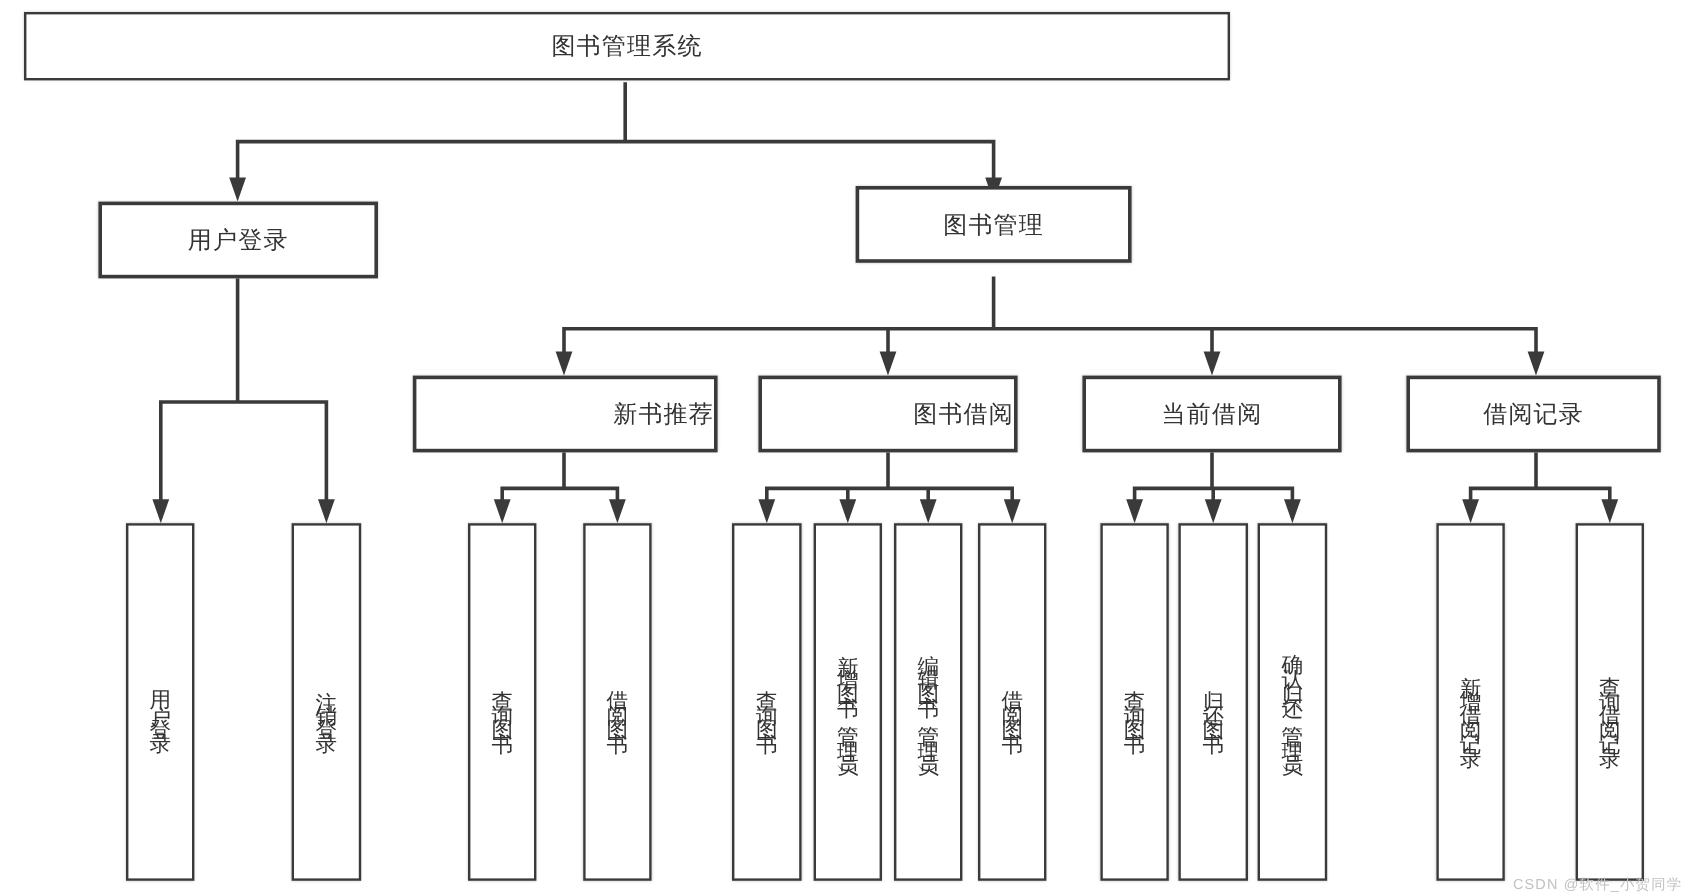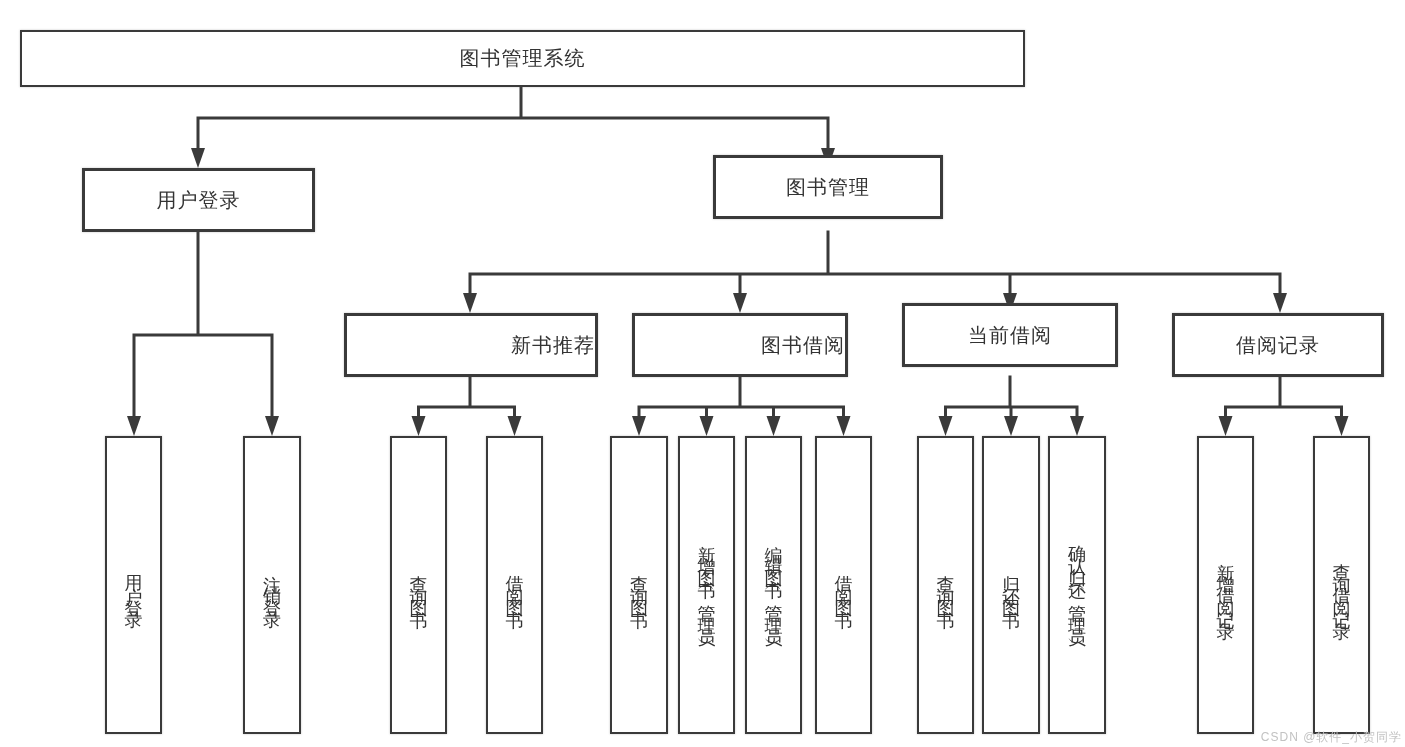--- a/index.html
+++ b/index.html
@@ -121,38 +121,38 @@
       <polygon points="1070,416 1084,416 1077,436"></polygon>
     </g>
 
     <g>
       <path d="M1280 377 L1280 407 M1225.5 407 L1341.5 407 M1225.5 407 L1225.5 418 M1341.5 407 L1341.5 418"></path>
       <polygon points="1218.5,416 1232.5,416 1225.5,436"></polygon>
       <polygon points="1334.5,416 1348.5,416 1341.5,436"></polygon>
     </g>
   </svg>
 
-  <div class="node h-node root-node" style="left:20px; top:30px; width:1005px; height:57px;">
+  <div class="node h-node root-node" style="left:20px; top:10px; width:1005px; height:57px;">
     <span>图书管理系统</span>
   </div>
 
   <div class="node h-node" style="left:82px; top:168px; width:233px; height:64px;">
     <span>用户登录</span>
   </div>
   <div class="node h-node" style="left:713px; top:155px; width:230px; height:64px;">
     <span>图书管理</span>
   </div>
 
   <div class="node h-node" style="left:344px; top:313px; width:254px; height:64px;justify-content:flex-end;">
     <span>新书推荐</span>
   </div>
   <div class="node h-node" style="left:632px; top:313px; width:216px; height:64px;justify-content:flex-end;">
     <span>图书借阅</span>
   </div>
-  <div class="node h-node" style="left:902px; top:303px; width:216px; height:64px;">
+  <div class="node h-node" style="left:902px; top:313px; width:216px; height:64px;">
     <span>当前借阅</span>
   </div>
   <div class="node h-node" style="left:1172px; top:313px; width:212px; height:64px;">
     <span>借阅记录</span>
   </div>
 
   <div class="node leaf-node" style="left:105px; top:436px; width:57px; height:298px;">
     <span class="v-text">用户登录</span>
   </div>
   <div class="node leaf-node" style="left:243px; top:436px; width:58px; height:298px;">

